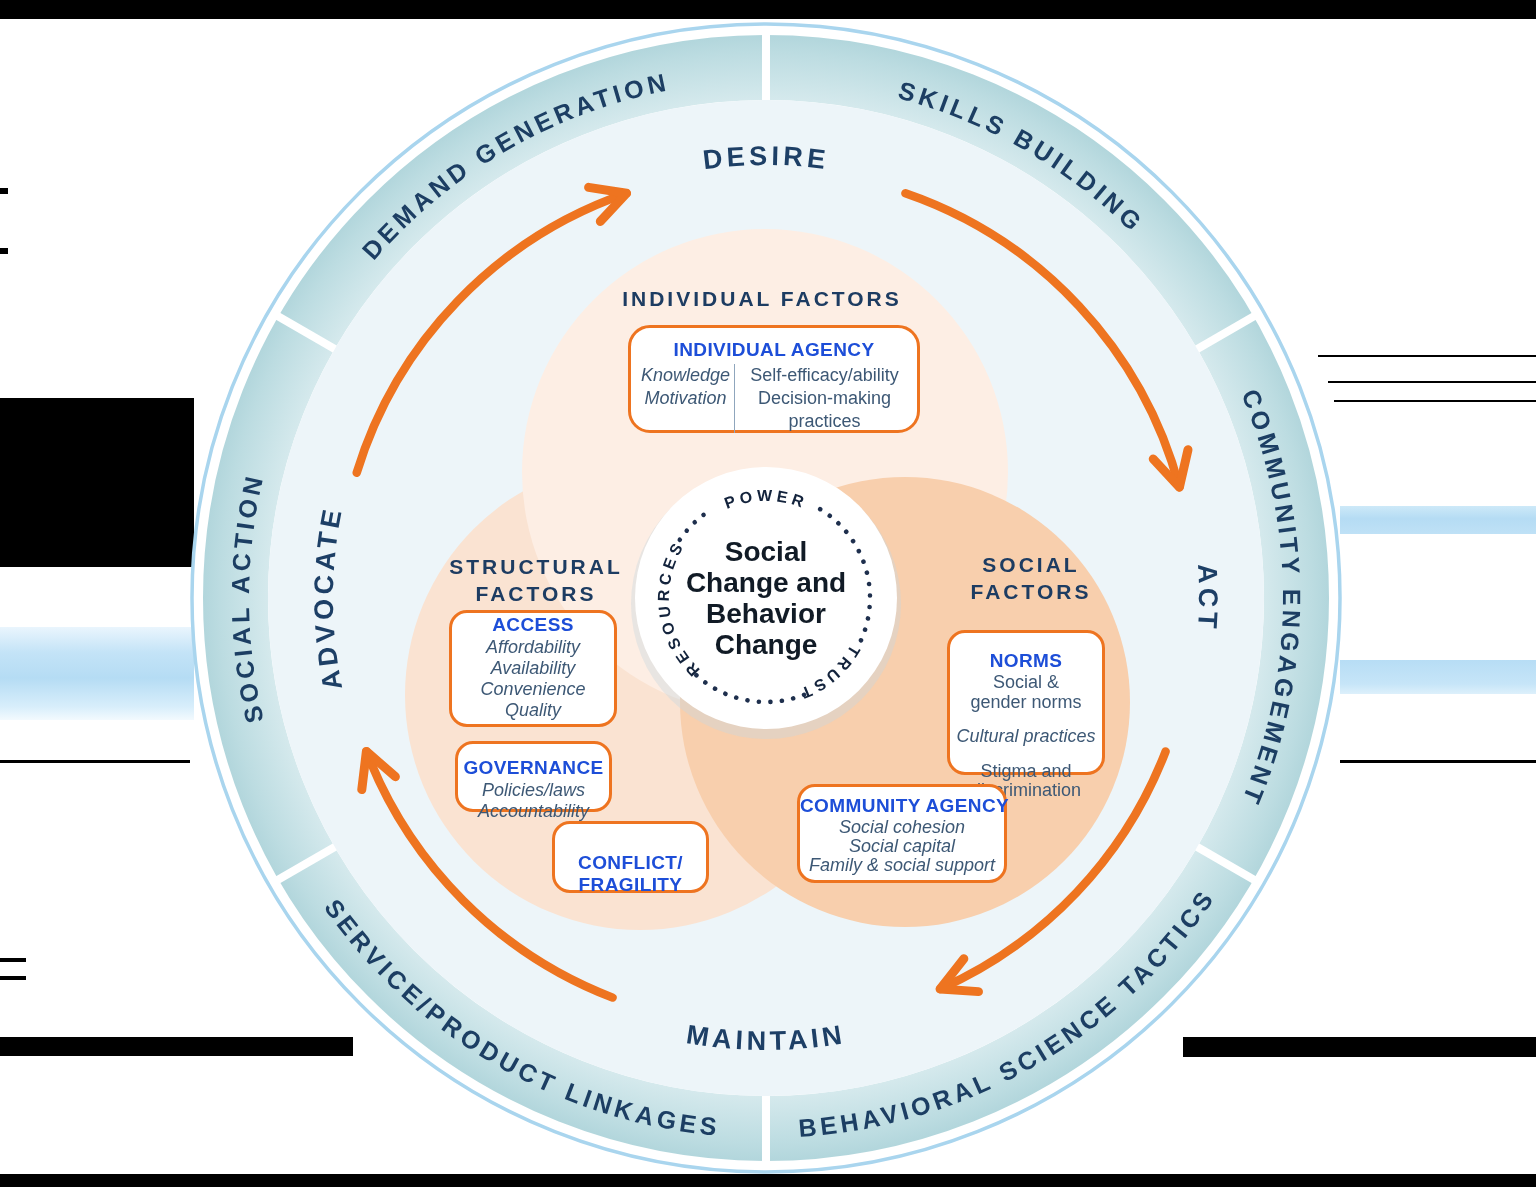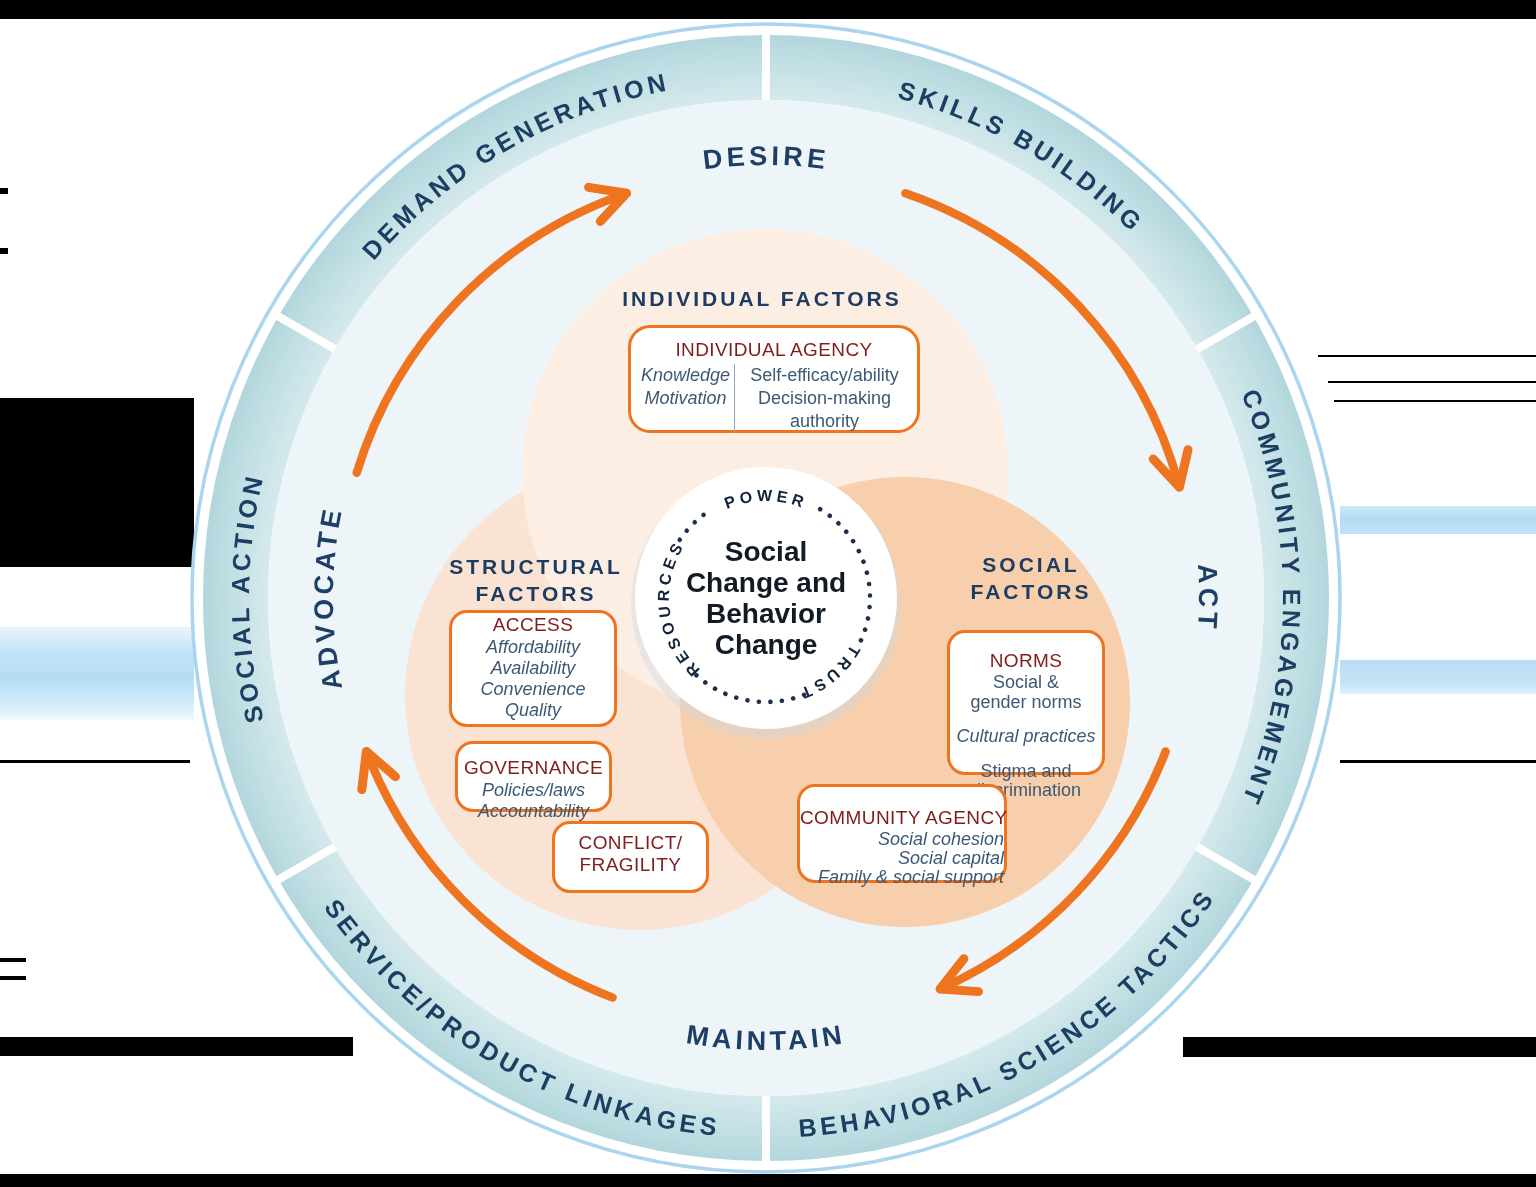--- a/index.html
+++ b/index.html
@@ -14,21 +14,21 @@
   
   svg#diagram{position:absolute;left:0;top:0;}
   .ring-label{fill:#1c3e63;font-weight:bold;font-size:25px;letter-spacing:4px;}
   .cycle-label{fill:#1d3f66;font-weight:bold;font-size:27px;letter-spacing:4px;}
   .hub-word{fill:#13233c;font-weight:bold;font-size:16px;letter-spacing:4px;}
   
   .ov{position:absolute;color:#1d3c62;text-align:center;}
   .factor-heading{font-weight:bold;font-size:21px;letter-spacing:3px;line-height:27px;white-space:nowrap;}
   .box{position:absolute;background:#fff;border:3px solid #ee7420;border-radius:18px;
        color:#3d5875;font-size:18px;line-height:21px;text-align:center;box-sizing:border-box;}
-  .box-title{font-weight:normal;color:#7f1d1d;font-size:19px;line-height:24px;letter-spacing:0.4px;white-space:nowrap;}
+  .box-title{font-weight:bold;color:#1d4ed8;font-size:19px;line-height:24px;letter-spacing:0.4px;white-space:nowrap;}
   .nw{white-space:nowrap;font-style:italic;}
   .agency-cols{display:flex;justify-content:center;margin-top:2px;}
   .agency-col-l{width:96px;line-height:23px;}
   .agency-col-r{width:172px;line-height:23px;border-left:1.5px solid #8fa6bd;padding-left:4px;}
   .norm-item{margin-top:15px;line-height:19.5px;}
   .norm-wrap{max-width:120px;margin-left:auto;margin-right:auto;}
   .center-lines{font-weight:bold;color:#111b26;font-size:28px;line-height:31px;}
 </style>
 </head>
 <body>
@@ -149,51 +149,51 @@
 
   <div class="box" style="left:628px;top:325px;width:292px;height:108px;padding-top:10px;border-radius:22px;">
     <div class="box-title">INDIVIDUAL AGENCY</div>
     <div class="agency-cols">
       <div class="agency-col-l">
         <div class="nw">Knowledge</div>
         <div class="nw">Motivation</div>
       </div>
       <div class="agency-col-r">
         <div>Self-efficacy/ability</div>
-        <div>Decision-making authority</div>
+        <div>Decision-making practices</div>
       </div>
     </div>
   </div>
 
   <div class="box" style="left:449px;top:610px;width:168px;height:117px;">
     <div class="box-title">ACCESS</div>
     <div class="nw">Affordability</div>
     <div class="nw">Availability</div>
     <div class="nw">Convenience</div>
     <div class="nw">Quality</div>
   </div>
 
   <div class="box" style="left:455px;top:741px;width:157px;height:71px;padding-top:12px;">
     <div class="box-title">GOVERNANCE</div>
     <div class="nw">Policies/laws</div>
     <div class="nw">Accountability</div>
   </div>
 
-  <div class="box" style="left:552px;top:821px;width:157px;height:72px;padding-top:8px;">
+  <div class="box" style="left:552px;top:821px;width:157px;height:72px;padding-top:28px;">
     <div class="box-title" style="line-height:22px;">CONFLICT/</div>
     <div class="box-title" style="line-height:22px;">FRAGILITY</div>
   </div>
 
   <div class="box" style="left:947px;top:630px;width:158px;height:145px;padding-top:16px;">
     <div class="box-title">NORMS</div>
     <div class="norm-item norm-wrap" style="margin-top:0;">Social &amp; gender norms</div>
     <div class="norm-item nw">Cultural practices</div>
     <div class="norm-item norm-wrap">Stigma and discrimination</div>
   </div>
 
-  <div class="box" style="left:797px;top:784px;width:210px;height:99px;padding-top:19px;text-align:right;">
+  <div class="box" style="left:797px;top:784px;width:210px;height:99px;padding-top:7px;">
     <div class="box-title">COMMUNITY AGENCY</div>
     <div class="nw" style="line-height:19px;">Social cohesion</div>
     <div class="nw" style="line-height:19px;">Social capital</div>
     <div class="nw" style="line-height:19px;">Family &amp; social support</div>
   </div>
 
 </div>
 
 </body></html>

